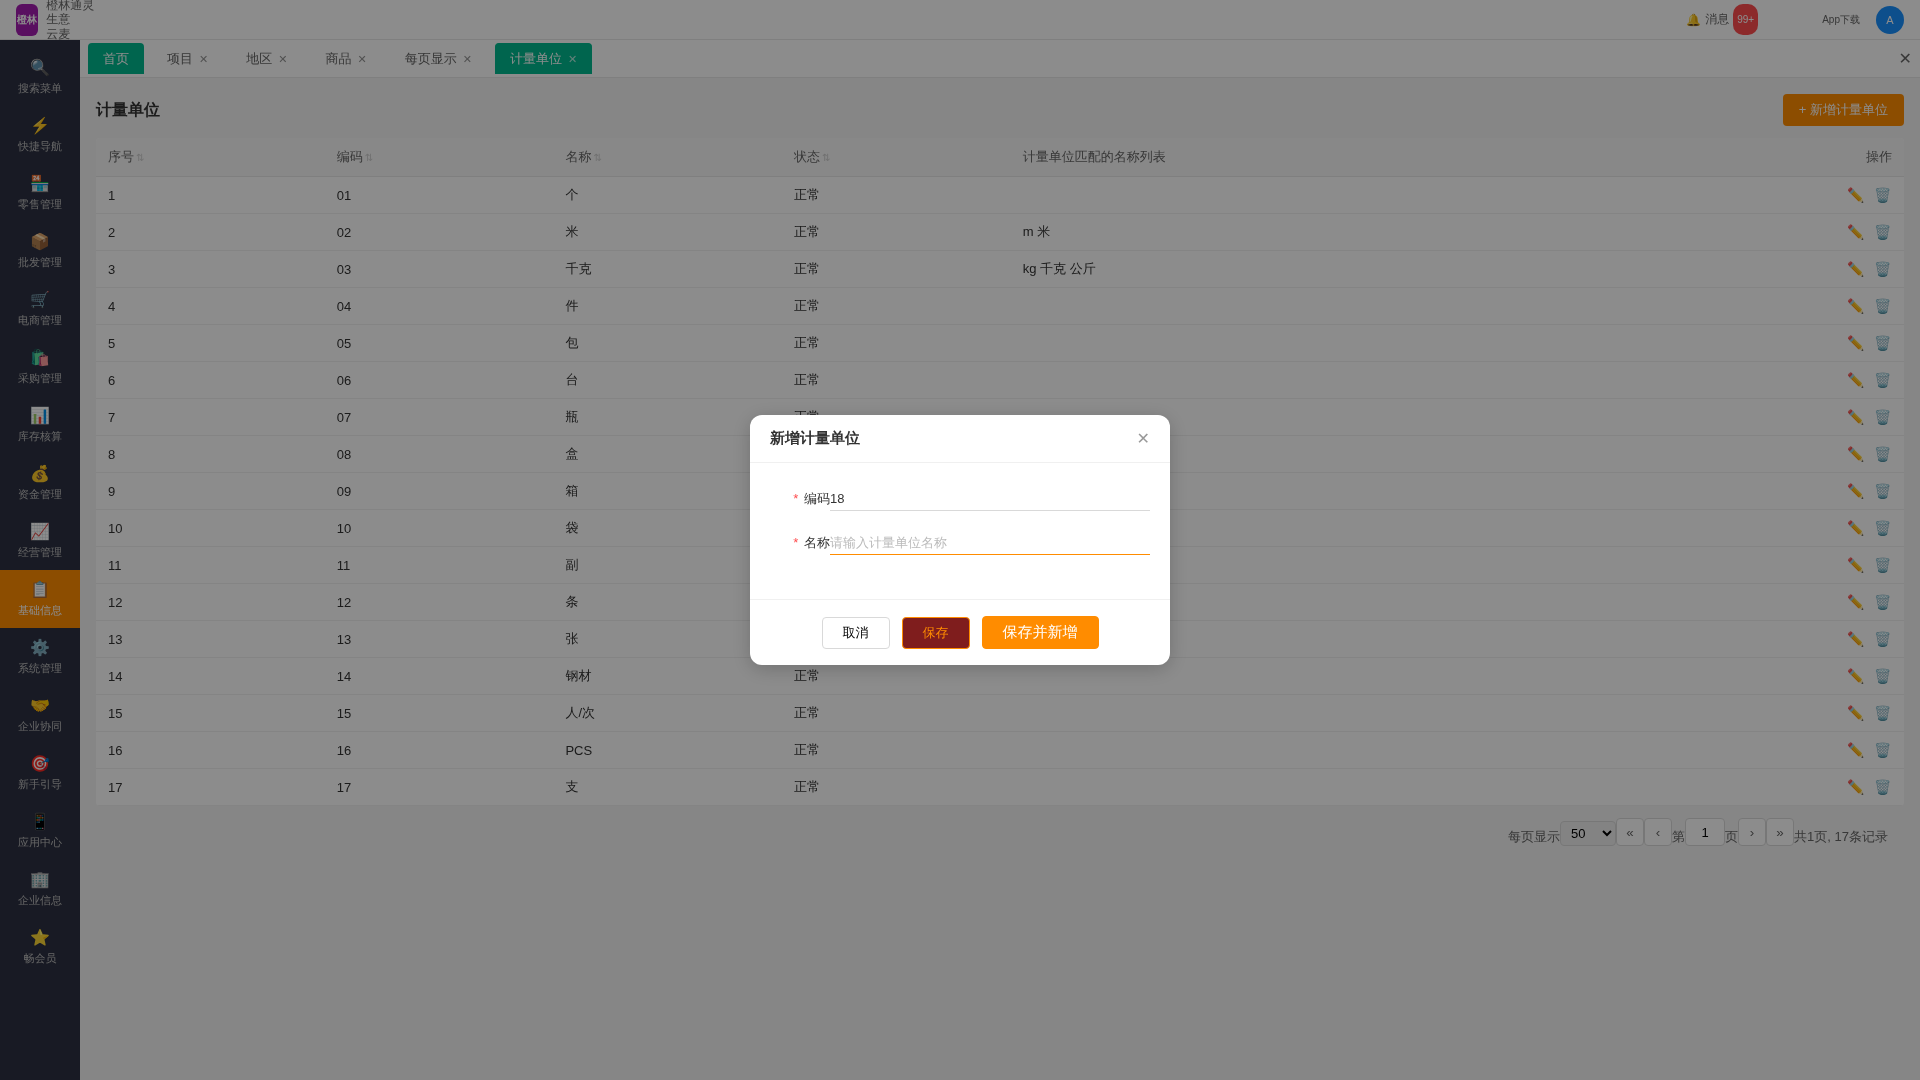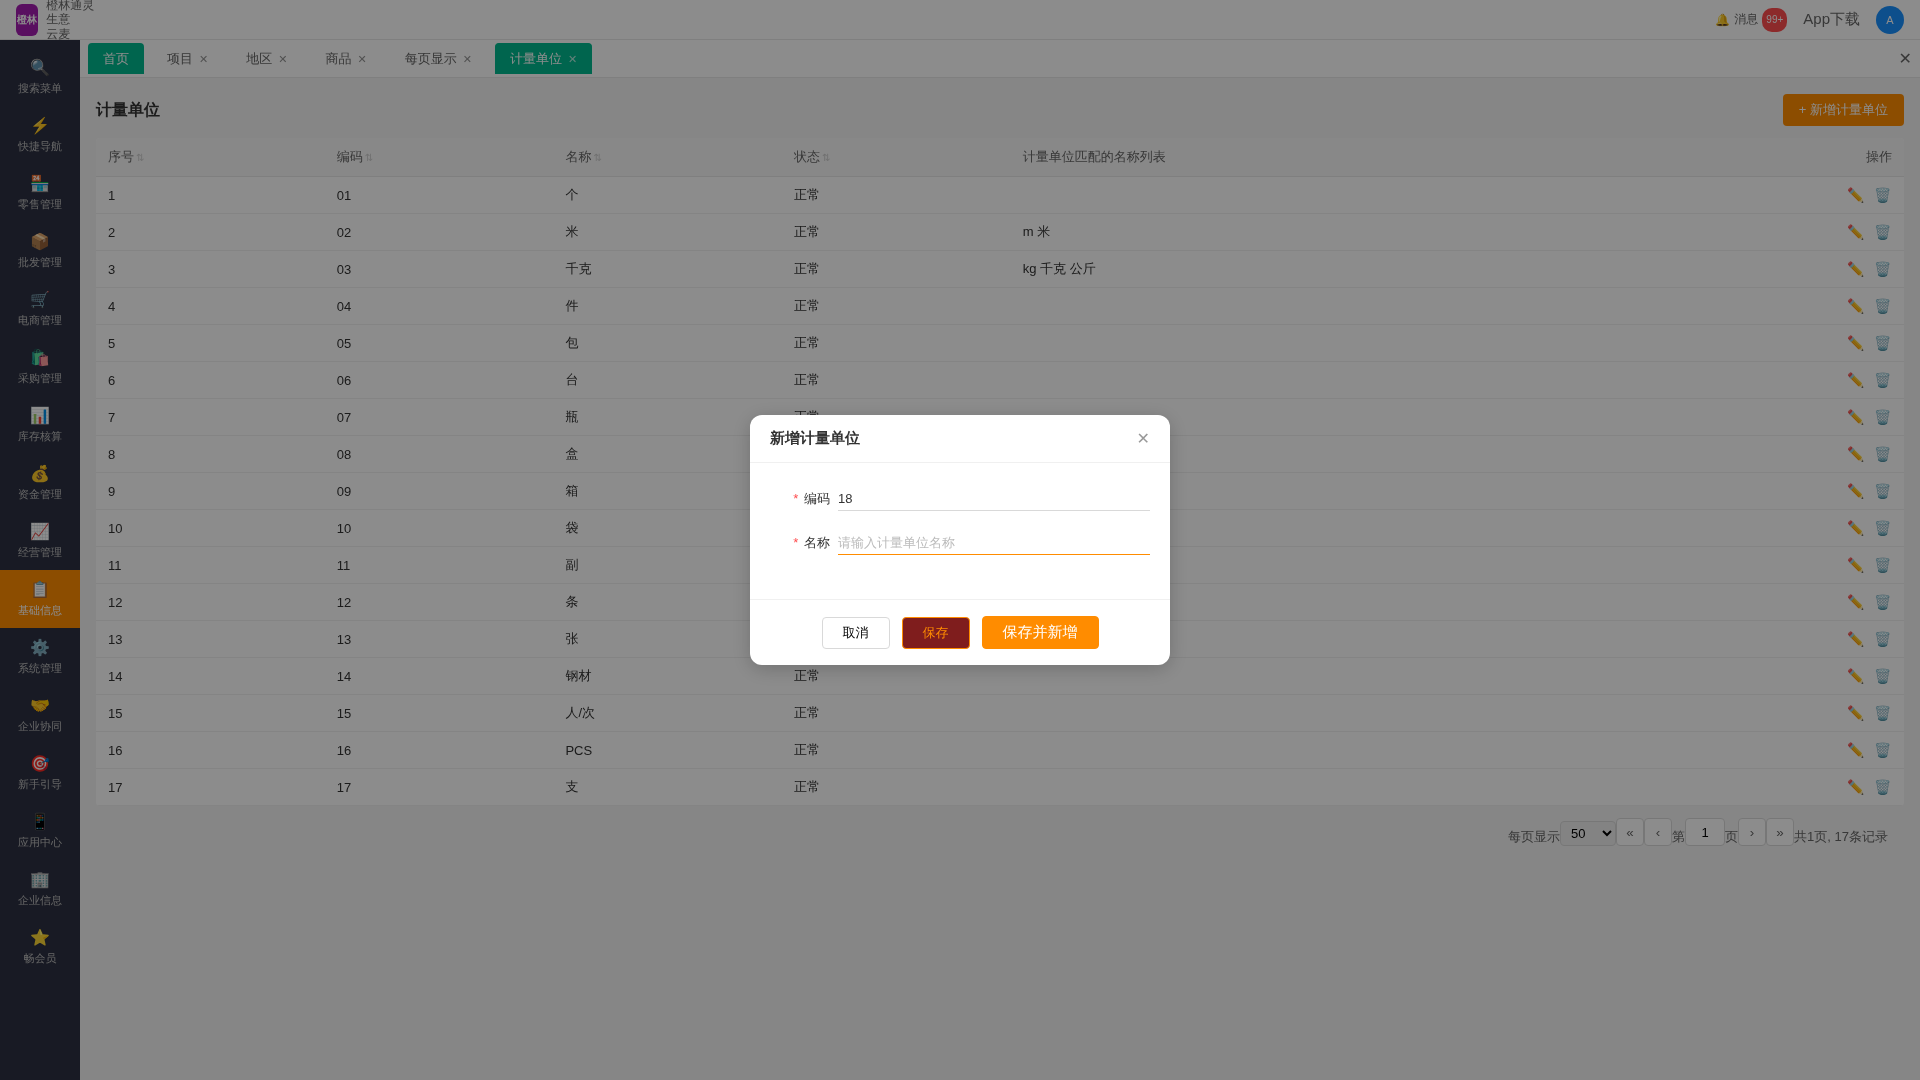--- a/index.html
+++ b/index.html
@@ -6,22 +6,22 @@
     body { font-family: "Microsoft YaHei", Arial, sans-serif; font-size: 13px; background: #f0f2f5; color: #333; width: 1920px; height: 1080px; overflow: hidden; }
 
     
     .header { height: 40px; background: #fff; display: flex; align-items: center; justify-content: space-between; padding: 0 16px; border-bottom: 1px solid #e8e8e8; position: relative; z-index: 10; }
     .header-left { display: flex; align-items: center; gap: 12px; }
     .logo-area { display: flex; align-items: center; gap: 8px; width: 80px; }
     .logo-icon { width: 32px; height: 32px; background: #a21caf; border-radius: 6px; display: flex; align-items: center; justify-content: center; color: white; font-size: 10px; font-weight: bold; }
     .logo-text { font-size: 12px; color: #666; line-height: 1.2; }
     .header-right { display: flex; align-items: center; gap: 16px; }
     .notification-btn { display: flex; align-items: center; gap: 4px; font-size: 12px; color: #666; cursor: pointer; position: relative; }
-    .badge { background: #ff4d4f; color: white; border-radius: 10px; padding: 0 4px; font-size: 10px; min-width: 16px; height: 24px; display: inline-flex; align-items: center; justify-content: center; }
-    .app-download { font-size: 15px; color: #666; cursor: pointer; }
+    .badge { background: #ff4d4f; color: white; border-radius: 10px; padding: 0 4px; font-size: 10px; min-width: 16px; height: 31px; display: inline-flex; align-items: center; justify-content: center; }
+    .app-download { font-size: 10px; color: #666; cursor: pointer; margin-left: 48px; }
     .avatar { width: 28px; height: 28px; background: #1890ff; border-radius: 50%; display: flex; align-items: center; justify-content: center; color: white; font-size: 11px; }
 
     
     .layout { display: flex; height: calc(1080px - 40px); }
 
     
     .sidebar { width: 80px; background: #2d3142; height: 100%; display: flex; flex-direction: column; align-items: center; padding-top: 8px; overflow-y: auto; }
     .sidebar-item { width: 100%; padding: 10px 4px; display: flex; flex-direction: column; align-items: center; gap: 4px; cursor: pointer; color: #bbb; font-size: 11px; text-align: center; }
     .sidebar-item.active { background: #ff8c00; color: #fff; }
     .sidebar-icon { font-size: 16px; }
@@ -67,21 +67,21 @@
 
     
     .dialog { background: #fff; border-radius: 12px; width: 420px; box-shadow: 0 4px 20px rgba(0,0,0,0.2); overflow: hidden; }
     .dialog-header { display: flex; align-items: center; justify-content: space-between; padding: 14px 20px; border-bottom: 1px solid #f0f0f0; }
     .dialog-title { font-size: 15px; font-weight: 600; color: #333; }
     .dialog-close { cursor: pointer; color: #999; font-size: 16px; }
     .dialog-body { padding: 24px 20px; }
     .form-row { display: flex; align-items: center; margin-bottom: 20px; }
     .form-label { width: 60px; text-align: right; font-size: 13px; color: #333; flex-shrink: 0; }
     .required { color: #ff4d4f; margin-right: 2px; }
-    .form-input { flex: 1; border: none; border-bottom: 1px solid #d9d9d9; padding: 4px 0; font-size: 13px; outline: none; color: #333; margin-left: 8px; }
+    .form-input { flex: 1; border: none; border-bottom: 1px solid #d9d9d9; padding: 4px 0; font-size: 13px; outline: none; color: #333; margin-left: 0; }
     .form-input.active-border { border-bottom-color: #ff8c00; }
     .form-input::placeholder { color: #bbb; }
     .dialog-footer { display: flex; align-items: center; justify-content: center; gap: 12px; padding: 16px 20px; border-top: 1px solid #f0f0f0; }
     .btn-cancel { border: 1px solid #d9d9d9; background: #fff; color: #000000; padding: 6px 20px; border-radius: 4px; cursor: pointer; font-size: 13px; }
     .btn-save { border: 1px solid #ff8c00; background: #7f1d1d; color: #ff8c00; padding: 6px 20px; border-radius: 4px; cursor: pointer; font-size: 13px; }
     .btn-save-new { background: #ff8c00; color: #fff; border: 1px solid #ff8c00; padding: 6px 20px; border-radius: 4px; cursor: pointer; font-size: 15px; }
   </style>
 </head>
 <body>
 

